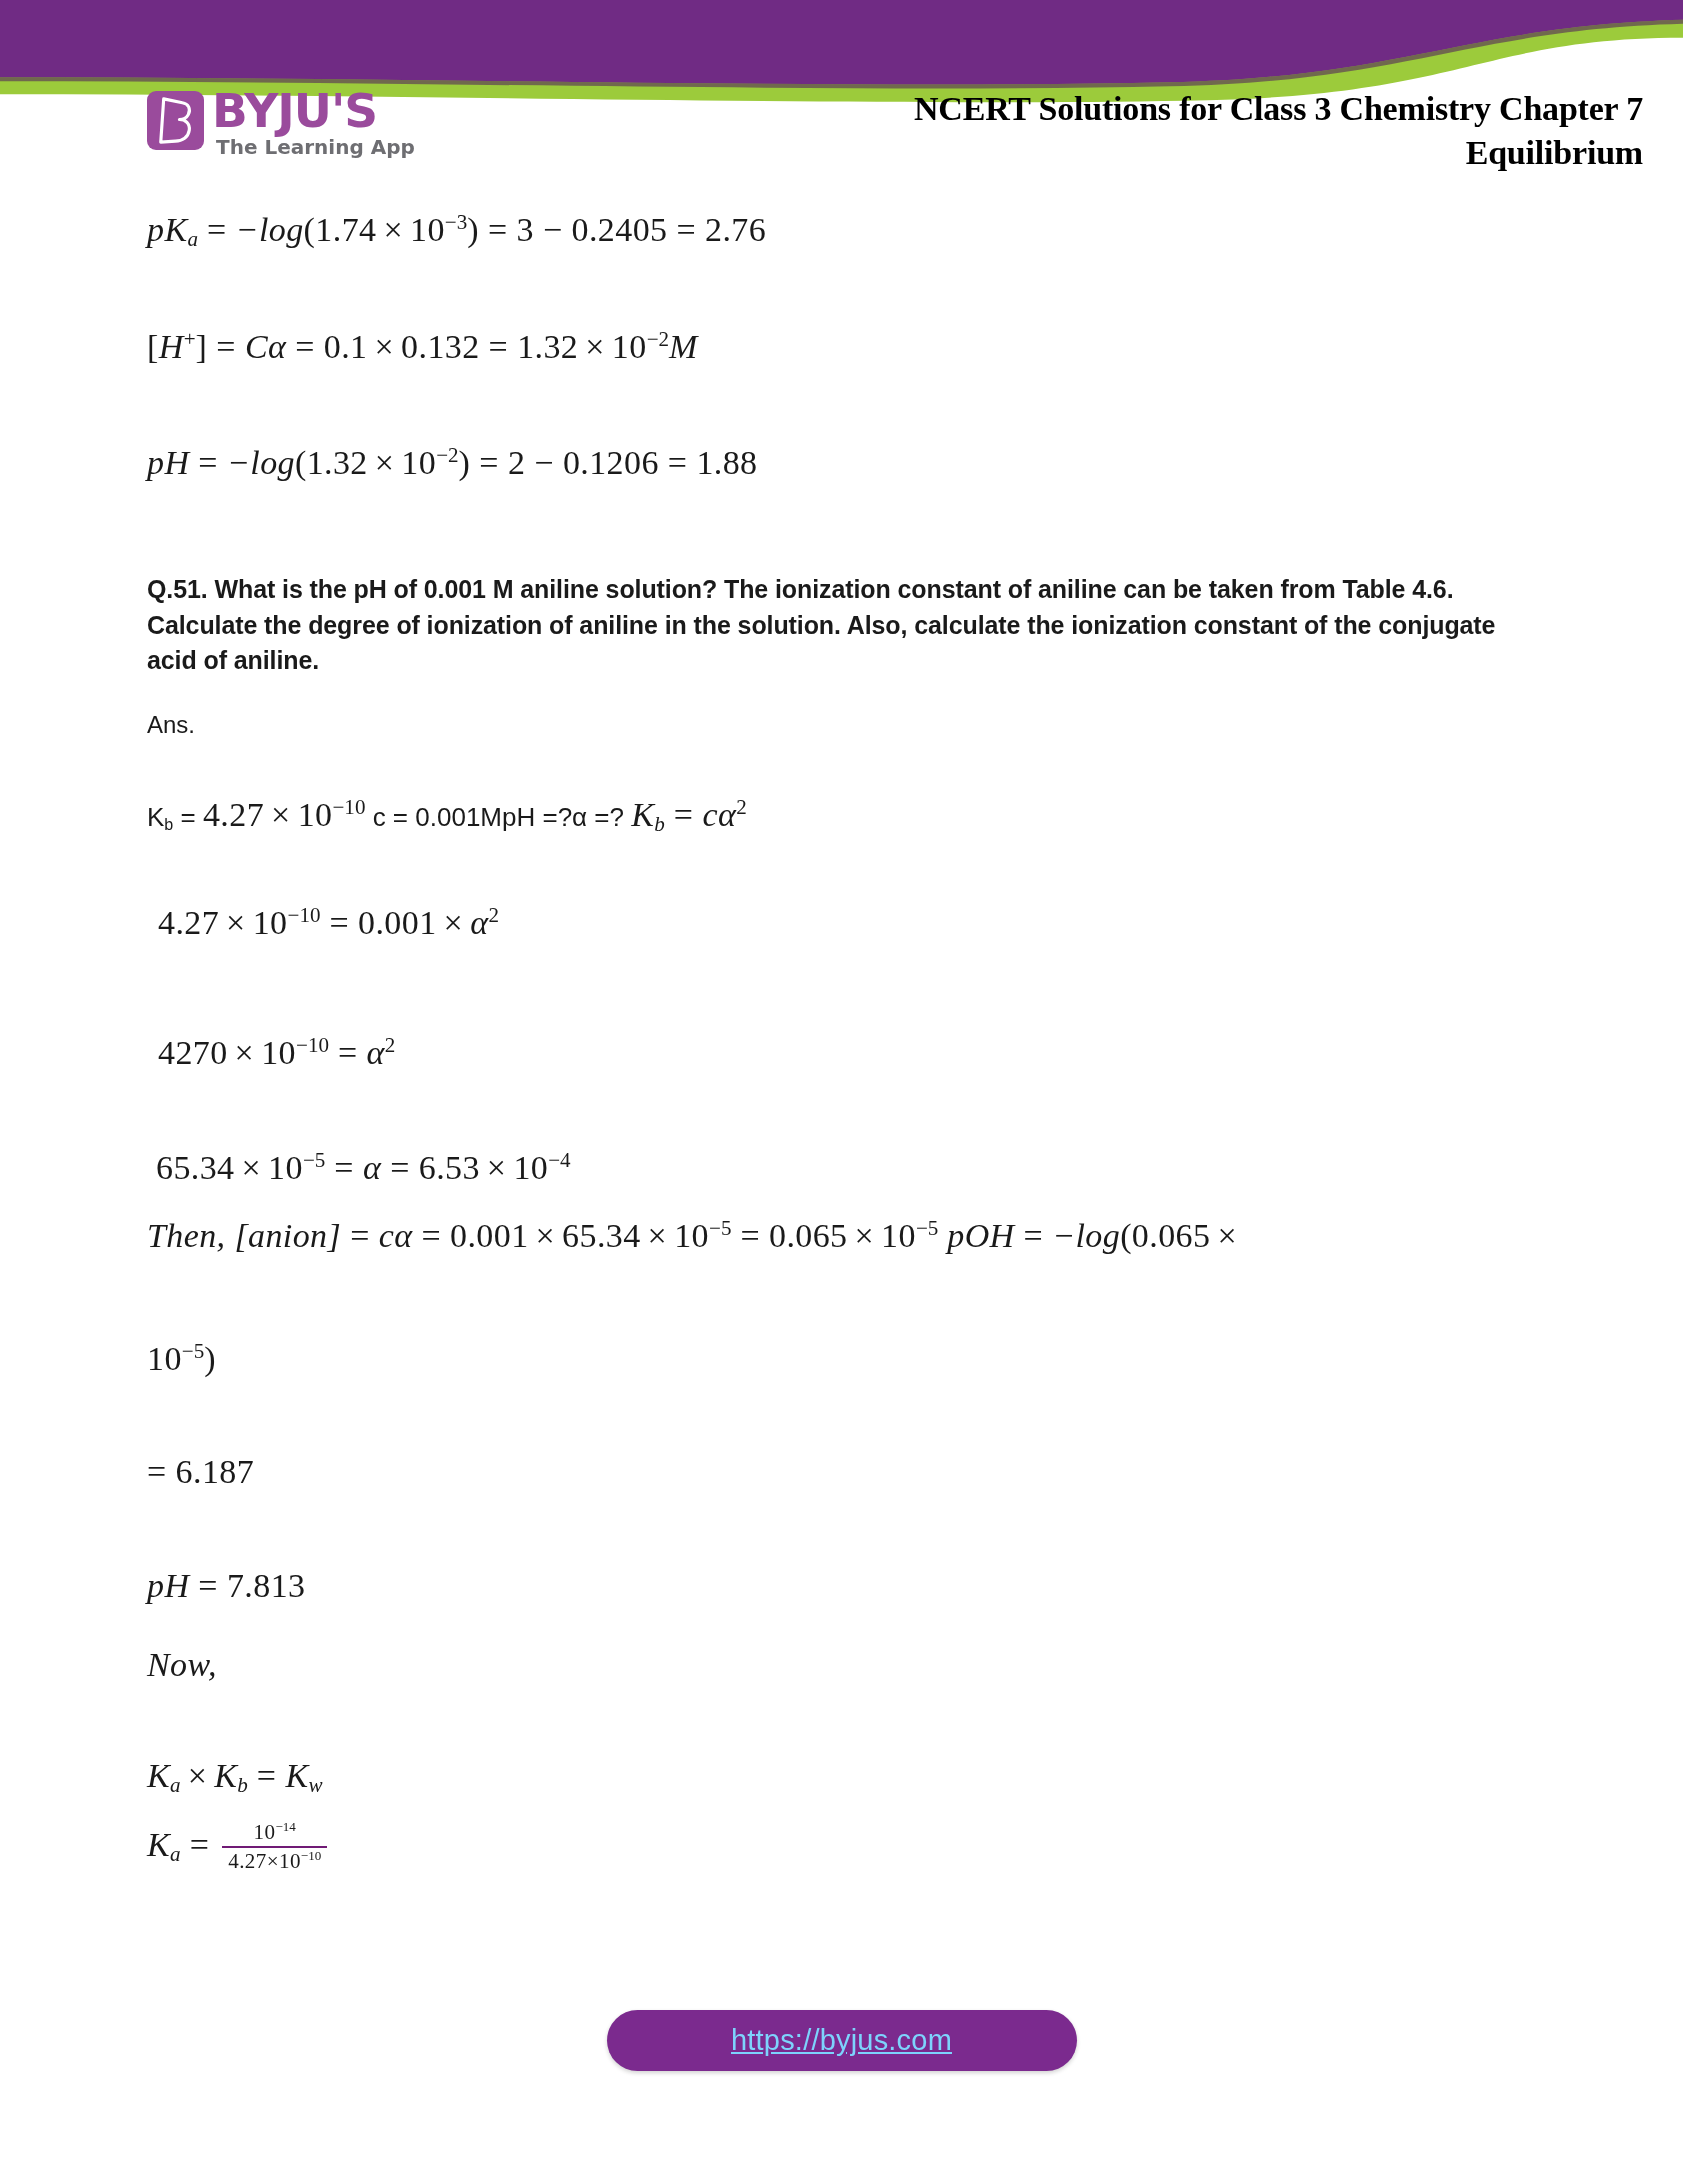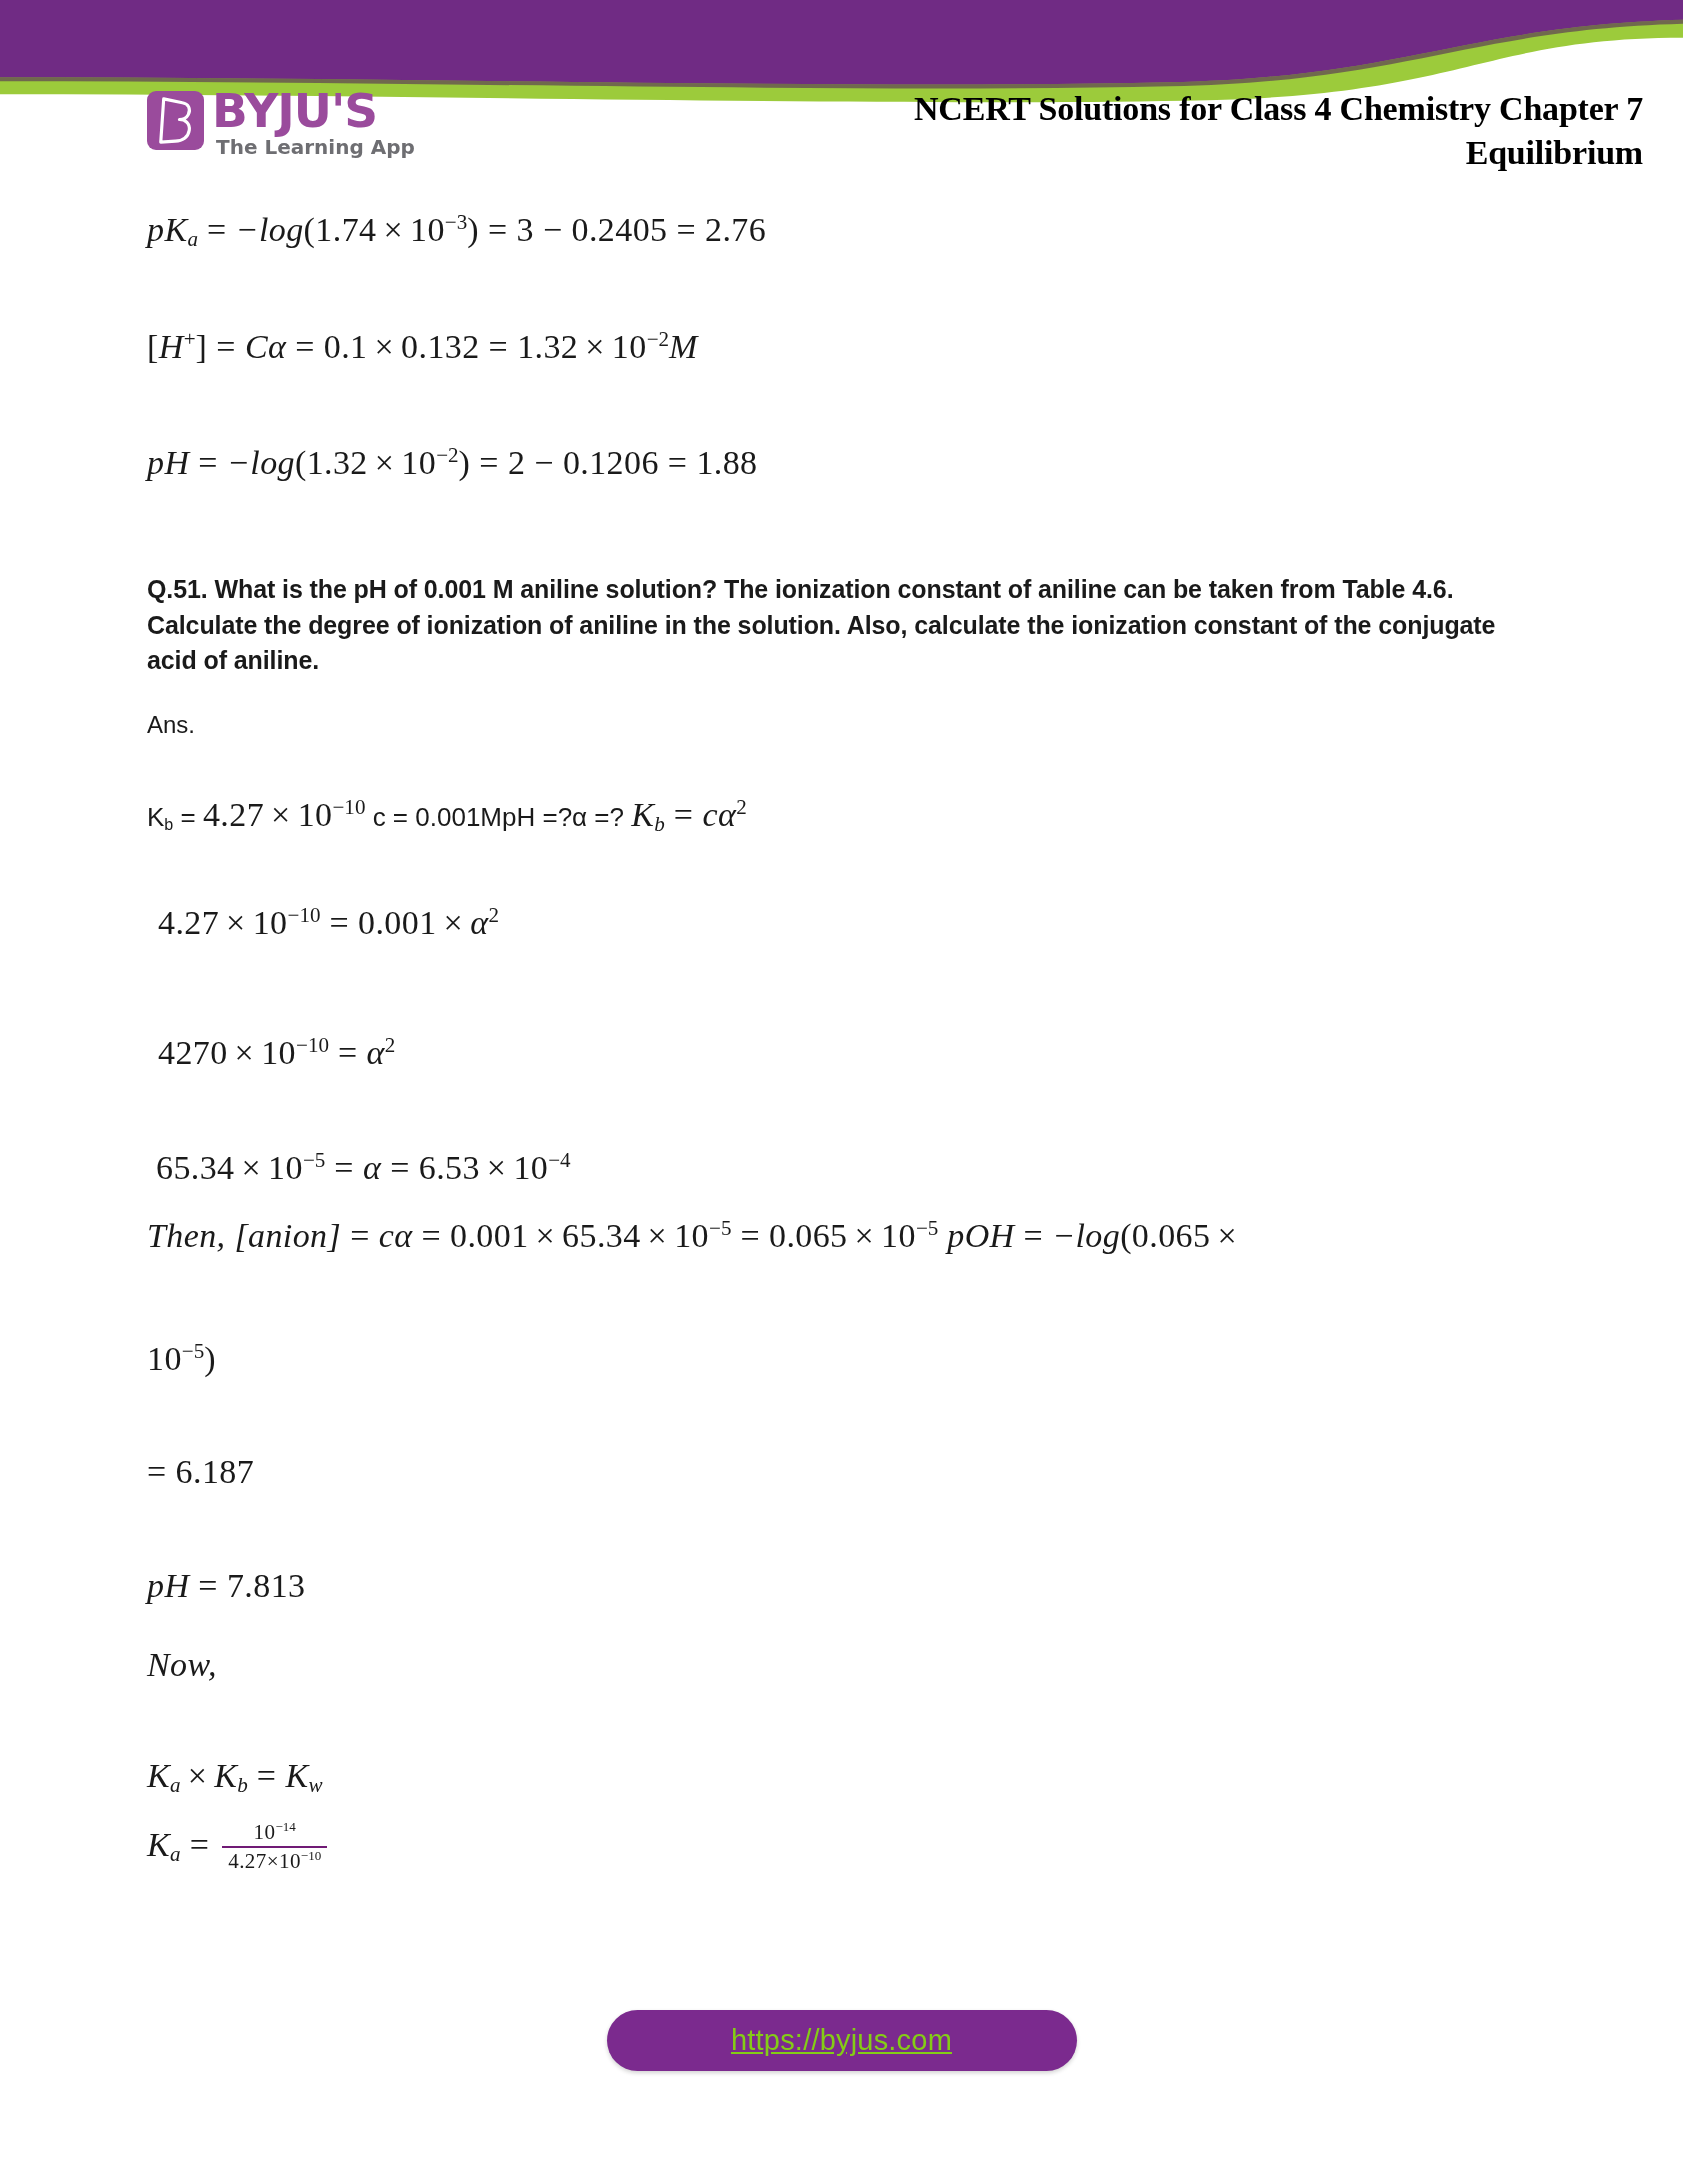--- a/index.html
+++ b/index.html
@@ -178,21 +178,21 @@
     top: 2010px;
     width: 470px;
     height: 61px;
     background: #7b2a8e;
     border-radius: 31px;
     display: flex;
     align-items: center;
     justify-content: center;
     font-family: "Liberation Sans", sans-serif;
     font-size: 29px;
-    color: #84cc16;
+    color: #7dd3fc;
     letter-spacing: 0.2px;
     border: none;
     box-shadow: 0 2px 4px rgba(0,0,0,0.18);
   }
 </style>
 </head>
 <body>
 
 <svg class="banner" viewBox="0 0 1700 120" preserveAspectRatio="none">
 
@@ -207,21 +207,21 @@
   <div class="logo-mark">
     <svg width="57" height="59" viewBox="0 0 58 60">
       <path d="M17,8 L36,12 C42,13 45,18 42,24 C40,28 36,29 33,29 C39,29 44,33 43,40 C42,47 36,51 29,51 L14,52 Z" fill="none" stroke="#ffffff" stroke-width="3.2" stroke-linejoin="round"></path>
     </svg>
   </div>
   <div class="logo-word">BYJU'S</div>
   <div class="logo-tag">The Learning App</div>
 </div>
 
 <div class="header-title">
-  <div>NCERT Solutions for Class 4 Chemistry Chapter 7</div>
+  <div>NCERT Solutions for Class 3 Chemistry Chapter 7</div>
   <div>Equilibrium</div>
 </div>
 
 <div class="page-body">
 
   <div class="eq" style="left:147px; top:210px;">
     <i>p<i style="font-style:italic">K</i><sub>a</sub></i><span class="op">=</span><i>−log</i>(1.74<span class="times">×</span>10<sup>−3</sup>)<span class="op">=</span>3<span class="op">−</span>0.2405<span class="op">=</span>2.76
   </div>
 
   <div class="eq" style="left:147px; top:327px;">

